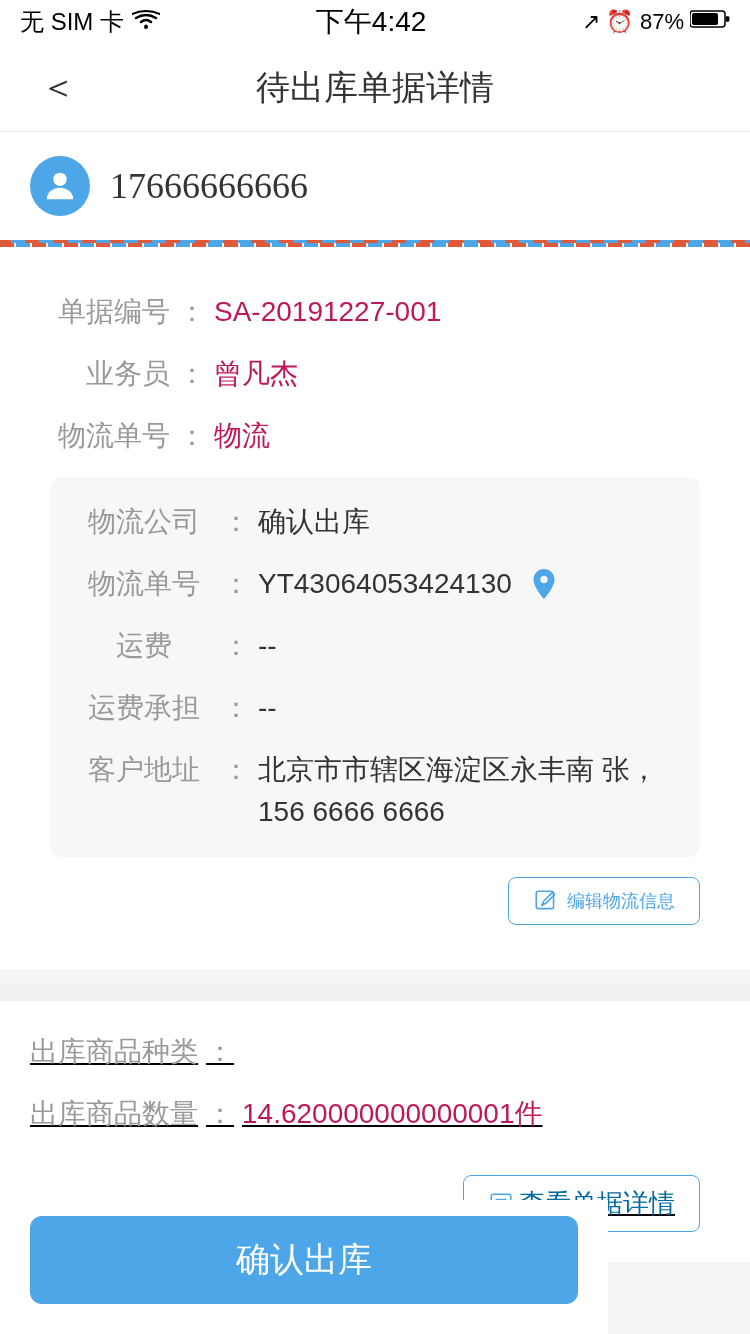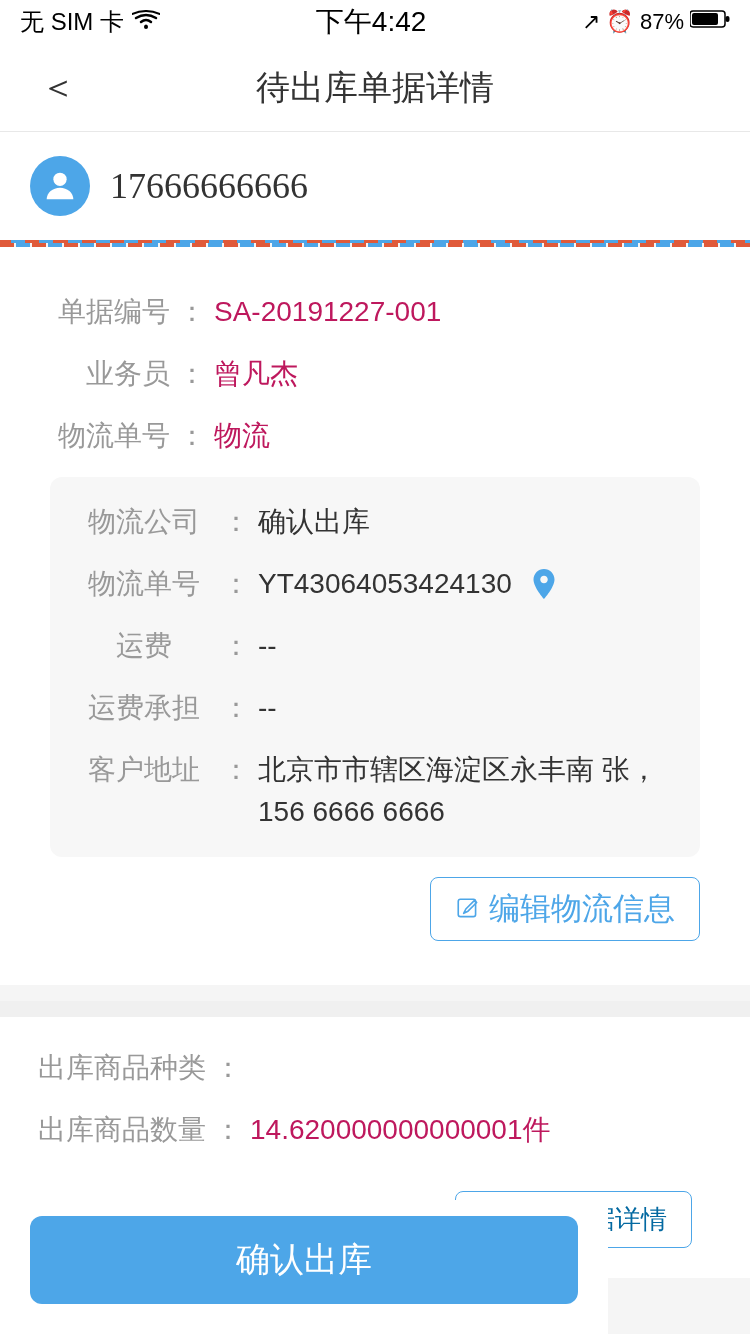--- a/index.html
+++ b/index.html
@@ -187,21 +187,21 @@
     .edit-btn-row {
       display: flex;
       justify-content: flex-end;
       padding: 20px 20px 0 0;
     }
     .edit-btn {
       border: 1.5px solid #4da6e8;
       border-radius: 8px;
       padding: 10px 24px;
       color: #4da6e8;
-      font-size: 31px;
+      font-size: 18px;
       background: #fff;
       display: flex;
       align-items: center;
       gap: 8px;
       cursor: pointer;
     }
     .edit-btn-icon {
       width: 26px;
       height: 26px;
       stroke: #4da6e8;
@@ -210,21 +210,22 @@
 
     
     .section-separator {
       height: 16px;
       background: #f0f0f0;
     }
 
     
     .goods-section {
       background: #fff;
-      padding: 30px 38px;
+      padding: 30px 30px;
+      text-decoration: underline;
     }
 
     
     .view-btn-row {
       display: flex;
       justify-content: flex-end;
       padding: 20px 20px 0 0;
     }
     .view-btn {
       border: 1.5px solid #4da6e8;

